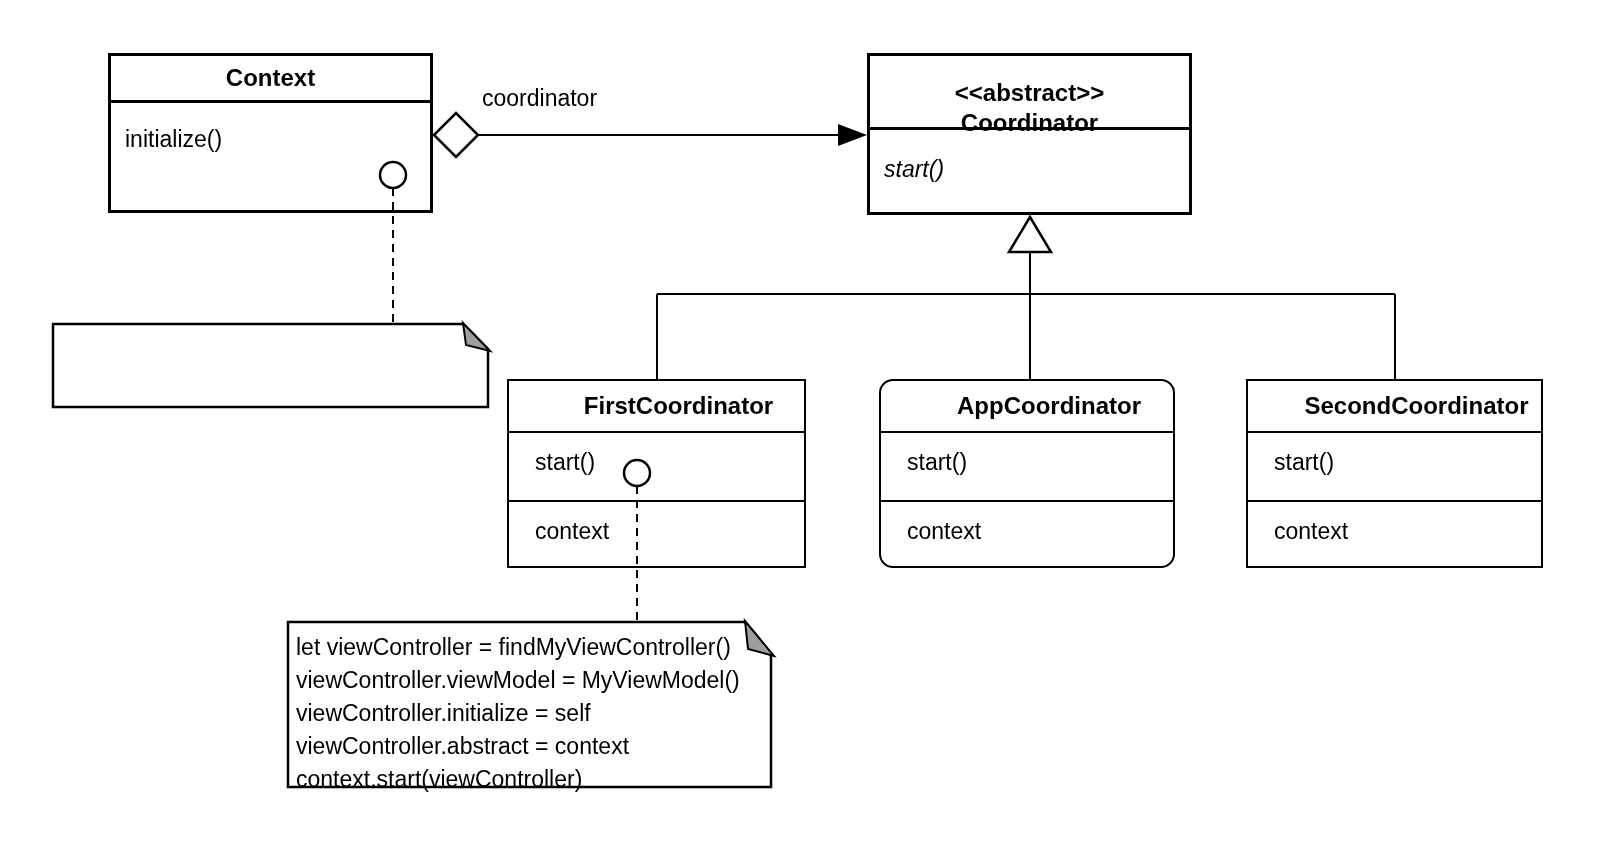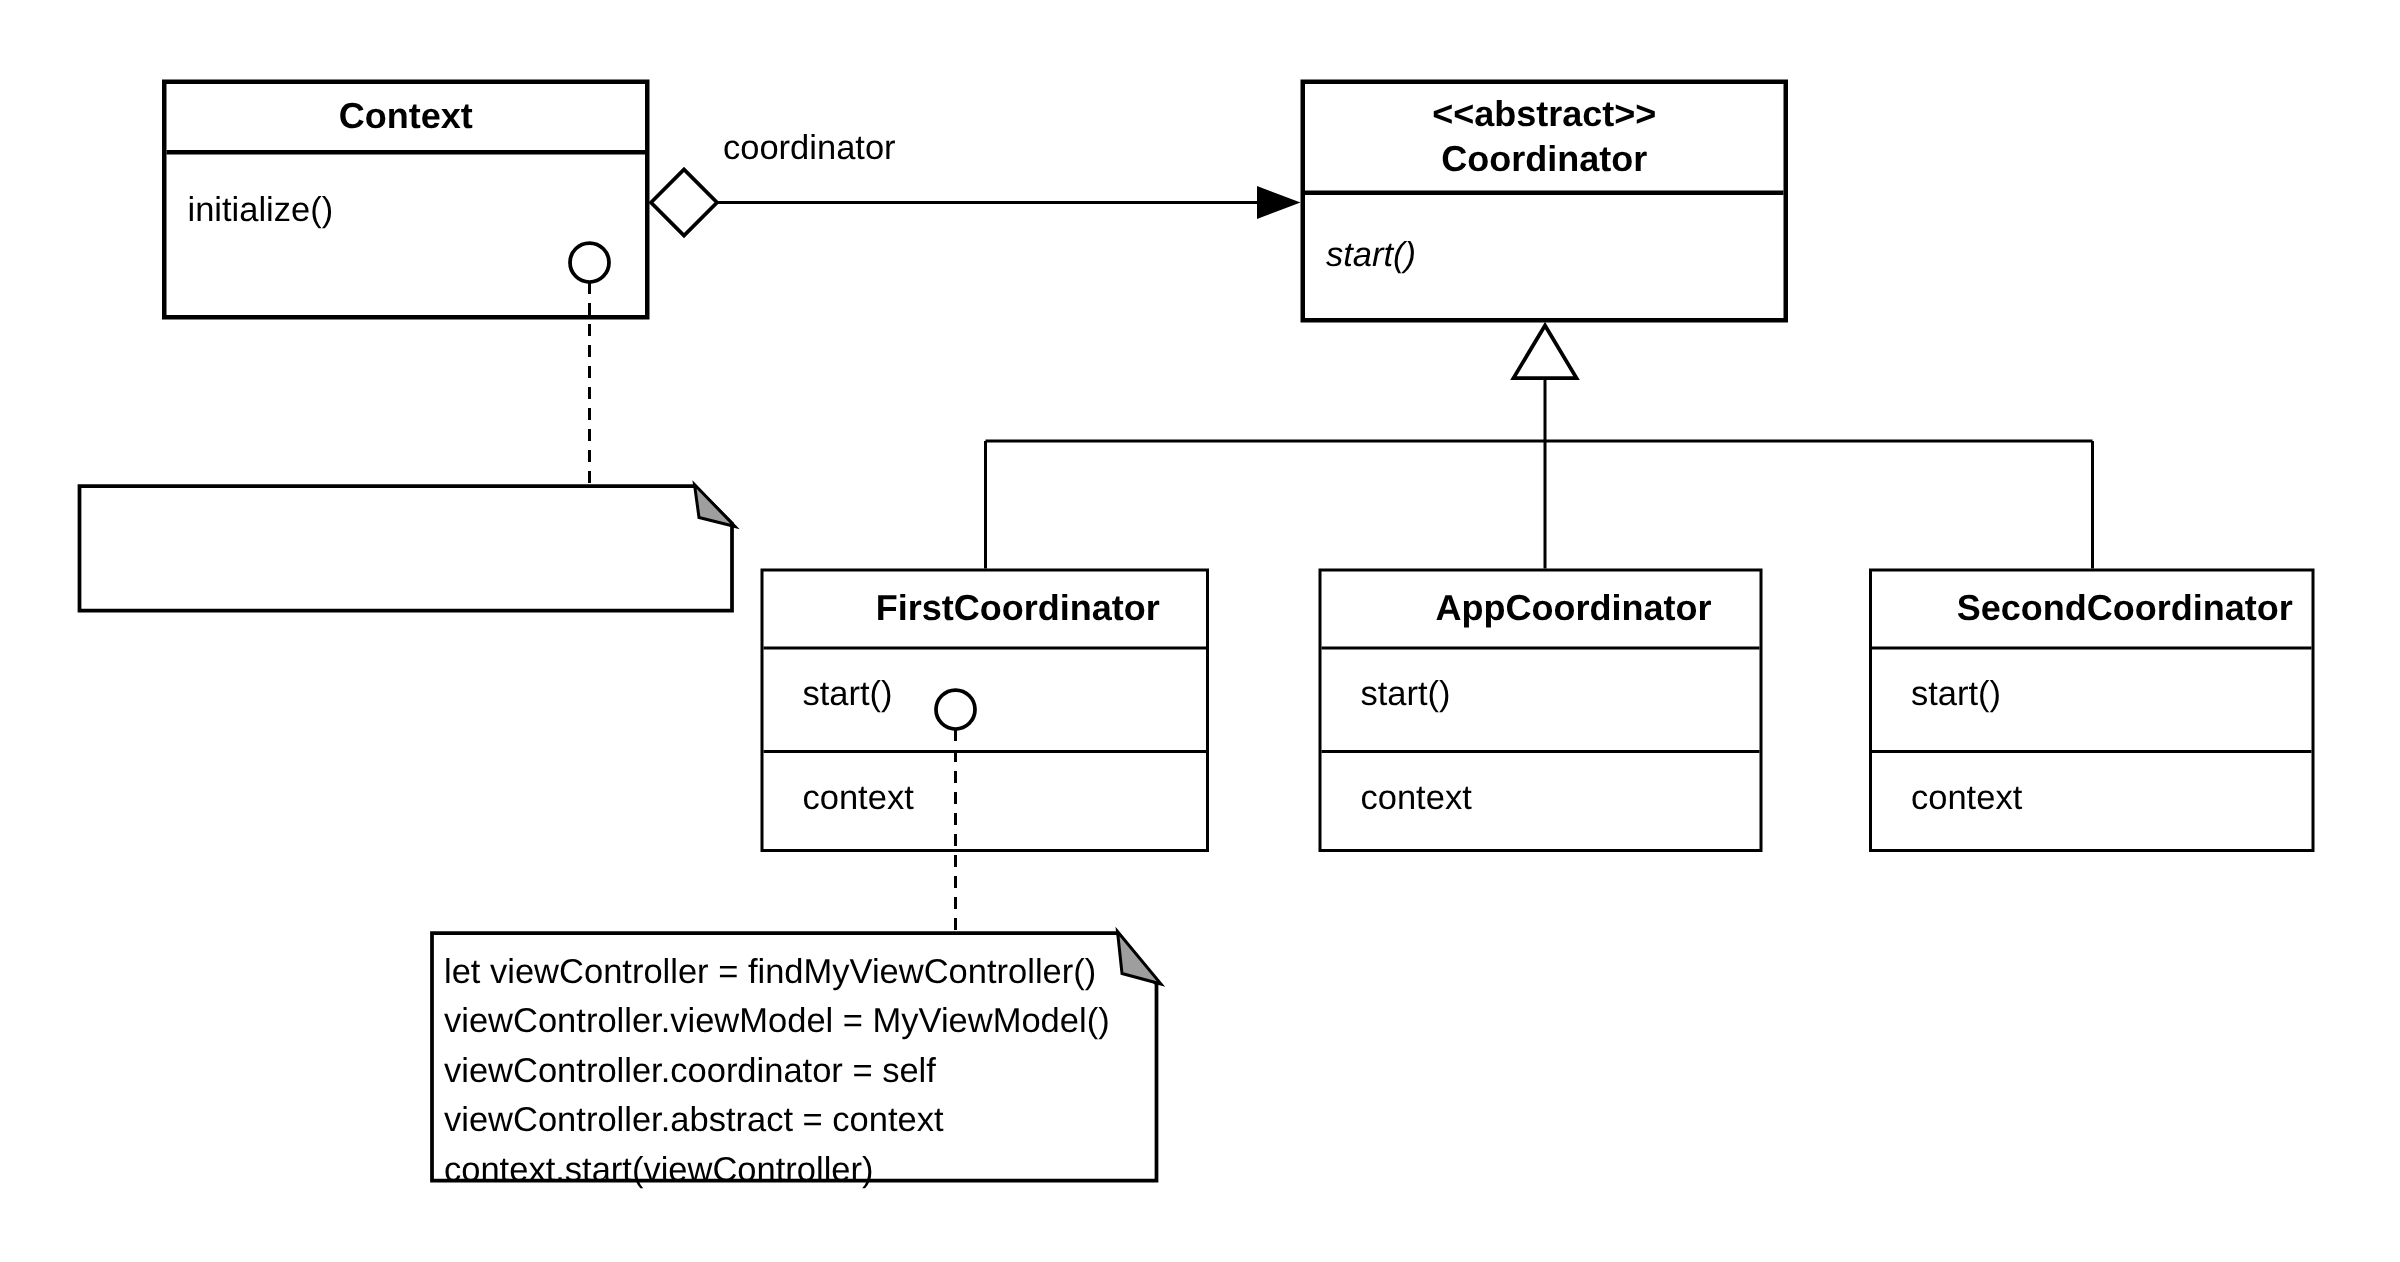--- a/index.html
+++ b/index.html
@@ -6,21 +6,21 @@
   .canvas{
     position:relative;width:1600px;height:841px;background:#ffffff;
     font-family:Liberation Sans, sans-serif;color:#000;overflow:hidden;
   }
   
   .cbox{position:absolute;background:#fff;border:3px solid #000;box-sizing:border-box;z-index:1;}
   .cbox.thin{border-width:2px;}
   .ctitle{font-weight:bold;font-size:24px;text-align:center;border-bottom:3px solid #000;}
   .thin .ctitle{border-bottom-width:2px;}
   .ctitle.one{height:44px;line-height:44px;}
-  .ctitle.two{height:74px;padding-top:6px;box-sizing:border-box;line-height:30px;}
+  .ctitle.two{height:74px;padding-top:22px;box-sizing:border-box;line-height:30px;}
   .ctitle.sub{height:50px;line-height:50px;padding-left:44px;}
   .cbody{padding:20px 0 0 14px;font-size:23px;line-height:32px;}
   .cbody.coord{padding-top:23px;font-style:italic;}
   .compartment{box-sizing:border-box;padding:16px 0 0 26px;font-size:23px;}
   .compartment.mid{height:69px;border-bottom:2px solid #000;}
   .compartment.bottom{height:66px;}
   
   .edges{position:absolute;left:0;top:0;z-index:2;pointer-events:none;}
   .overlay{position:absolute;z-index:3;font-size:23px;white-space:nowrap;}
   .note-text{line-height:33px;}
@@ -50,21 +50,21 @@
   <div class="cbox thin" style="left:507px;top:379px;width:299px;height:189px;">
     <div class="ctitle sub">FirstCoordinator</div>
     <div class="compartment mid">
       <div>start()</div>
     </div>
     <div class="compartment bottom">
       <div>context</div>
     </div>
   </div>
 
-  <div class="cbox thin" style="left:879px;top:379px;width:296px;height:189px;">
+  <div class="cbox thin" style="left:879px;top:379px;width:296px;height:189px;border-radius:14px;">
     <div class="ctitle sub">AppCoordinator</div>
     <div class="compartment mid">
       <div>start()</div>
     </div>
     <div class="compartment bottom">
       <div>context</div>
     </div>
   </div>
 
   <div class="cbox thin" style="left:1246px;top:379px;width:297px;height:189px;">
@@ -95,18 +95,18 @@
     <circle cx="393" cy="175" r="13" fill="#ffffff" stroke="#000000" stroke-width="2.5"></circle>
     <circle cx="637" cy="473" r="13" fill="#ffffff" stroke="#000000" stroke-width="2.5"></circle>
   </svg>
 
   <div class="overlay" style="left:482px;top:85px;">coordinator</div>
 
 
   <div class="overlay note-text" style="left:296px;top:631px;">
     <div>let viewController = findMyViewController()</div>
     <div>viewController.viewModel = MyViewModel()</div>
-    <div>viewController.coordinator = self</div>
+    <div>viewController.initialize = self</div>
     <div>viewController.abstract = context</div>
     <div>context.start(viewController)</div>
   </div>
 
 </div>
 
 </body></html>

